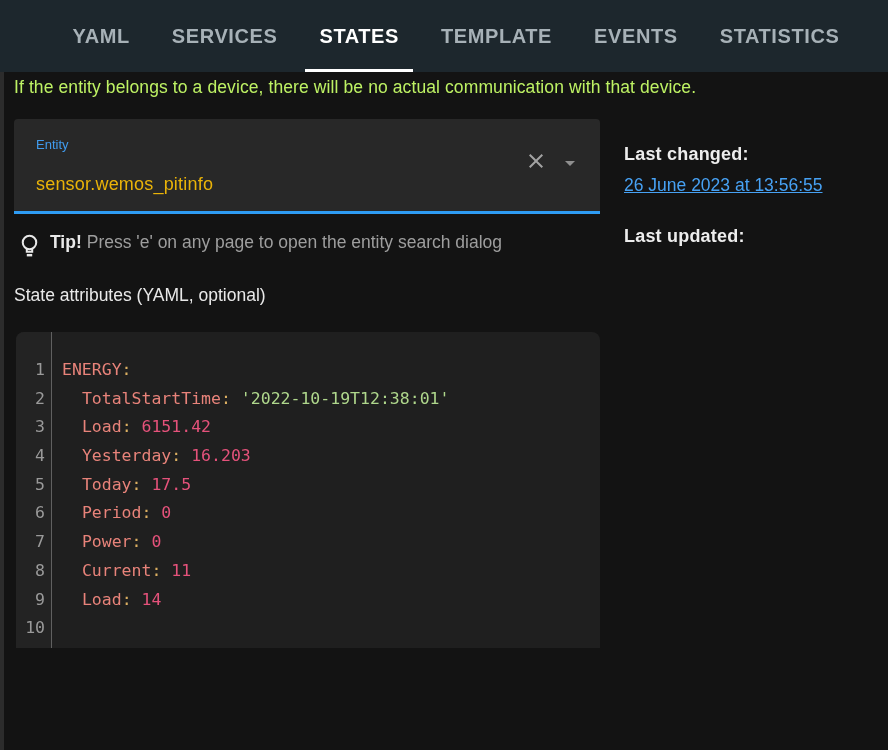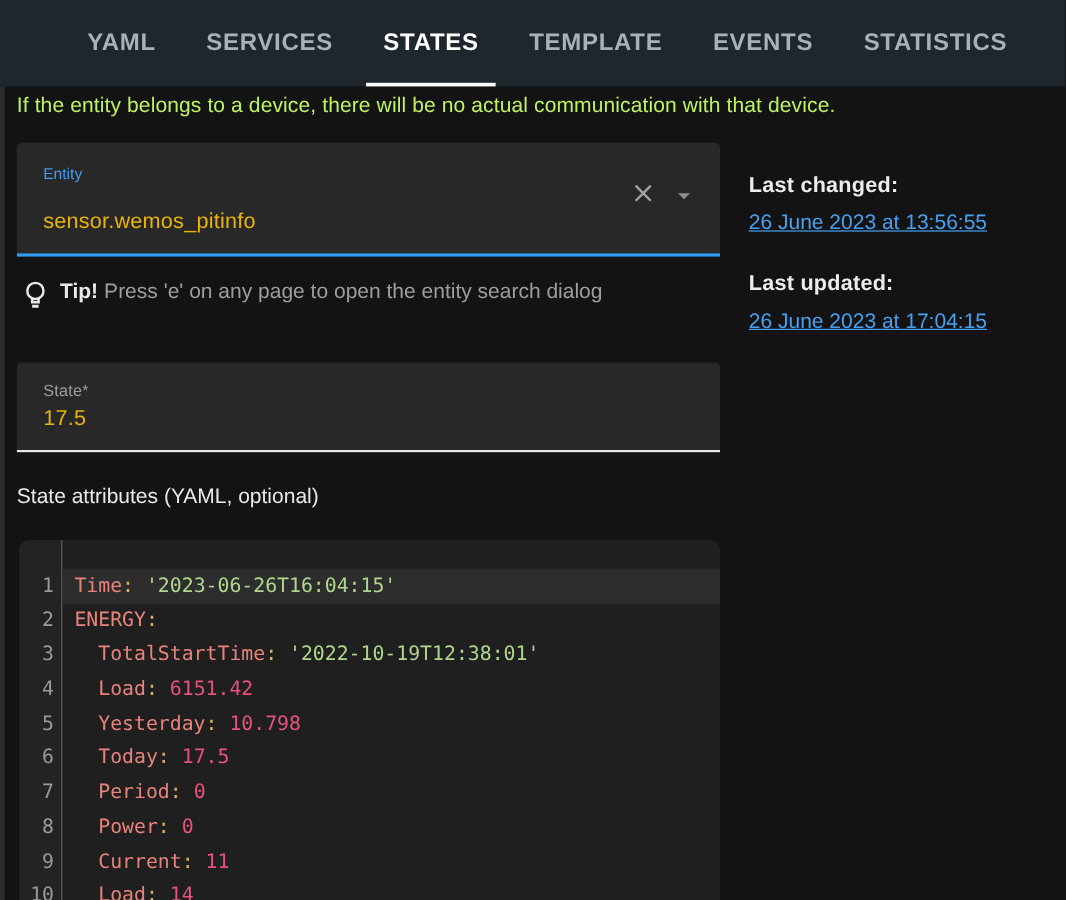--- a/index.html
+++ b/index.html
@@ -183,60 +183,54 @@
           <svg viewBox="0 0 24 24" width="27" height="27">
             <circle cx="12" cy="9.3" r="6" fill="none" stroke="#e8e8e8" stroke-width="1.8"></circle>
             <path d="M9.6 14.4 L9.6 17.6 L14.4 17.6 L14.4 14.4" fill="none" stroke="#e8e8e8" stroke-width="1.8"></path>
             <line x1="9.6" y1="20.6" x2="14.4" y2="20.6" stroke="#e8e8e8" stroke-width="2.2"></line>
           </svg>
         </span>
         <span class="tip-bold">Tip!</span>
         <span class="tip-text">Press 'e' on any page to open the entity search dialog</span>
       </div>
 
-      <div class="field state-field">
-        <label>State*</label>
-        <div class="field-value">17.5</div>
-      </div>
 
       <p class="attr-label">State attributes (YAML, optional)</p>
 
       <div class="editor">
         <div class="gutter" id="gutter">
             <div class="gutter-num">1</div>
             <div class="gutter-num">2</div>
             <div class="gutter-num">3</div>
             <div class="gutter-num">4</div>
             <div class="gutter-num">5</div>
             <div class="gutter-num">6</div>
             <div class="gutter-num">7</div>
             <div class="gutter-num">8</div>
             <div class="gutter-num">9</div>
             <div class="gutter-num">10</div>
           </div>
         <div class="code" id="code">
-            <div class="code-line active"><span class="tok-key">Time</span><span class="tok-punct">:</span> <span class="tok-string">'2023-06-26T16:04:15'</span></div>
             <div class="code-line"><span class="tok-key">ENERGY</span><span class="tok-punct">:</span></div>
             <div class="code-line">  <span class="tok-key">TotalStartTime</span><span class="tok-punct">:</span> <span class="tok-string">'2022-10-19T12:38:01'</span></div>
             <div class="code-line">  <span class="tok-key">Load</span><span class="tok-punct">:</span> <span class="tok-number">6151.42</span></div>
-            <div class="code-line">  <span class="tok-key">Yesterday</span><span class="tok-punct">:</span> <span class="tok-number">10.798</span></div>
+            <div class="code-line">  <span class="tok-key">Yesterday</span><span class="tok-punct">:</span> <span class="tok-number">16.203</span></div>
             <div class="code-line">  <span class="tok-key">Today</span><span class="tok-punct">:</span> <span class="tok-number">17.5</span></div>
             <div class="code-line">  <span class="tok-key">Period</span><span class="tok-punct">:</span> <span class="tok-number">0</span></div>
             <div class="code-line">  <span class="tok-key">Power</span><span class="tok-punct">:</span> <span class="tok-number">0</span></div>
             <div class="code-line">  <span class="tok-key">Current</span><span class="tok-punct">:</span> <span class="tok-number">11</span></div>
             <div class="code-line">  <span class="tok-key">Load</span><span class="tok-punct">:</span> <span class="tok-number">14</span></div>
           </div>
       </div>
 
     </section>
 
     <aside class="side-col">
       <div class="meta-block">
         <div class="meta-heading">Last changed:</div>
         <a class="meta-link">26 June 2023 at 13:56:55</a>
       </div>
       <div class="meta-block">
         <div class="meta-heading">Last updated:</div>
-        <a class="meta-link">26 June 2023 at 17:04:15</a>
       </div>
     </aside>
   </div>
 </main>
 
 </body></html>

